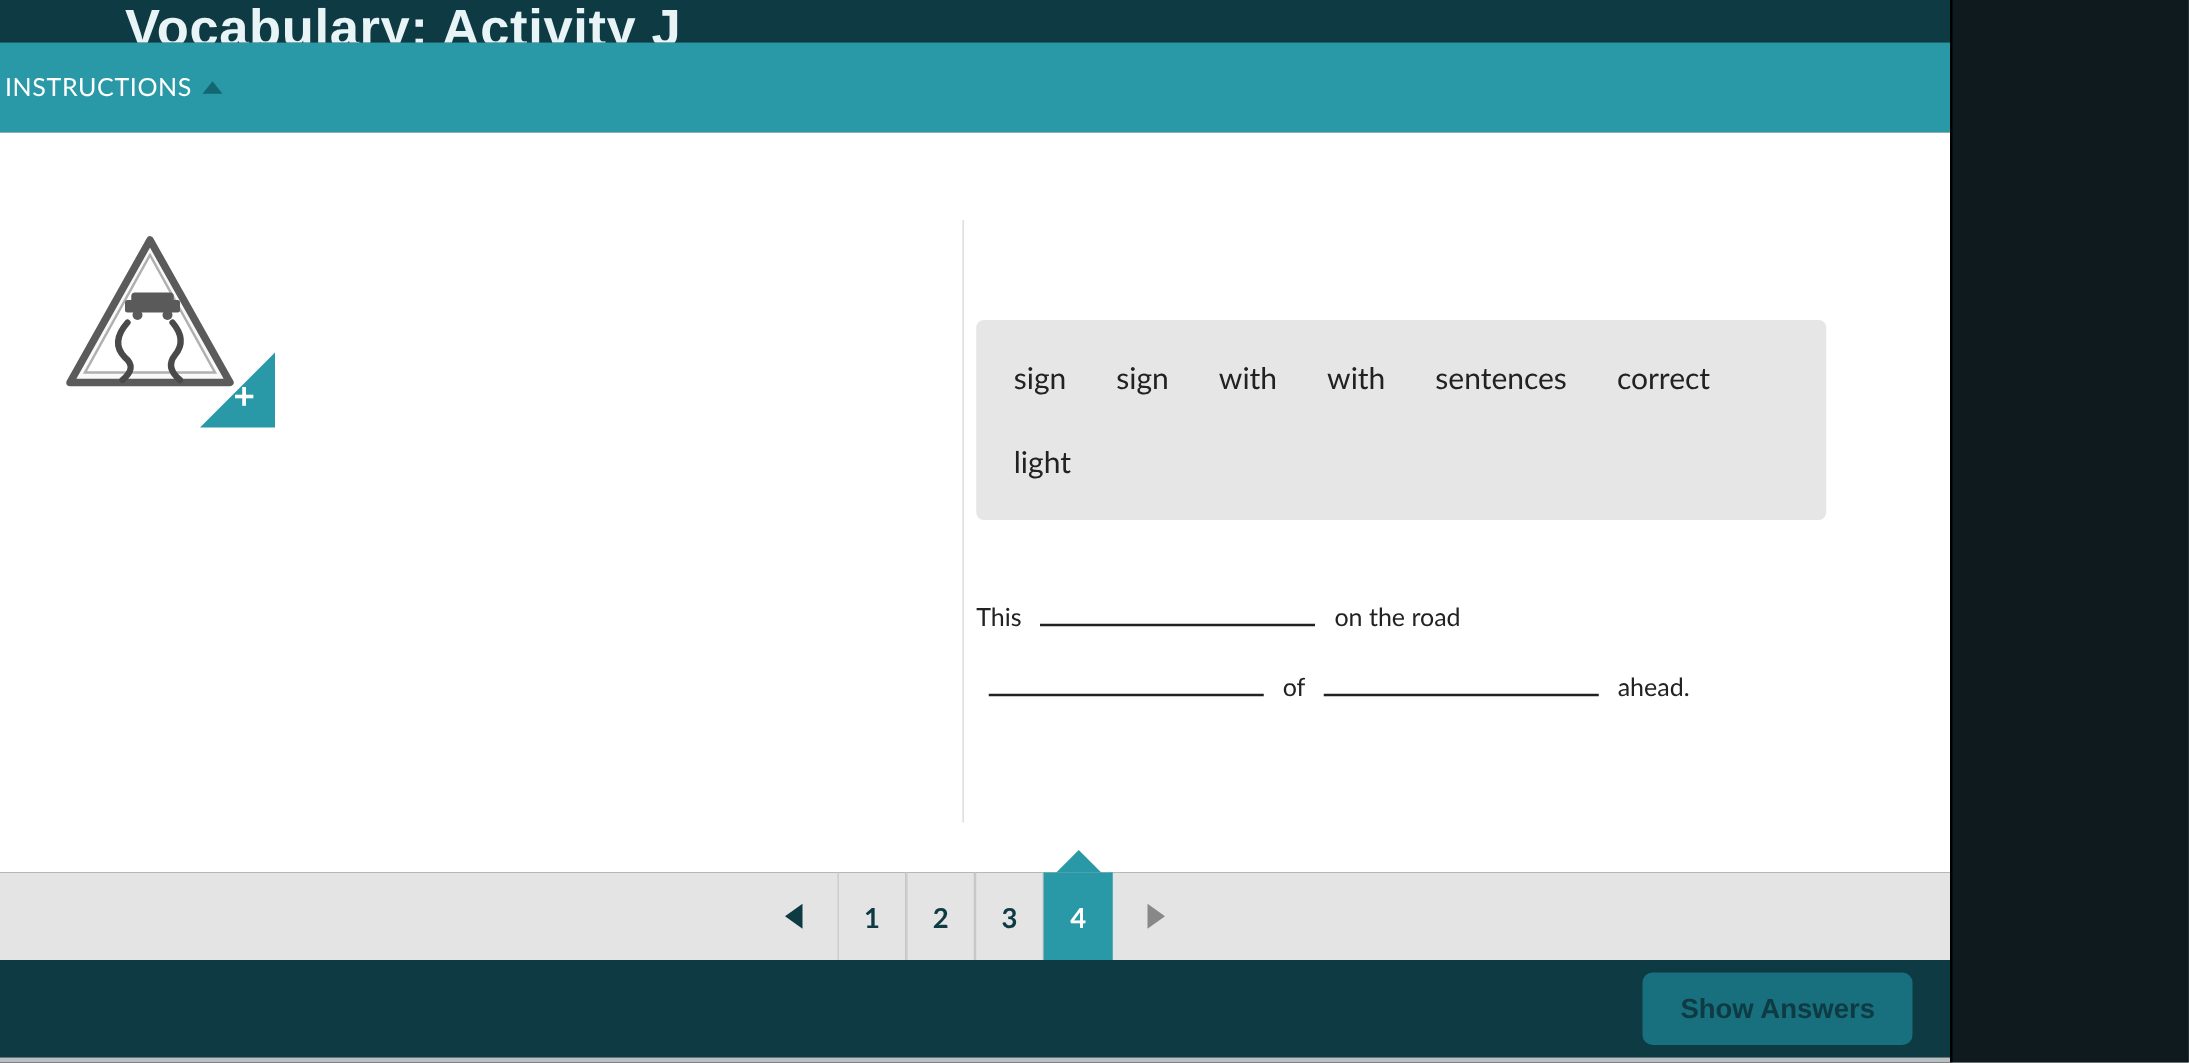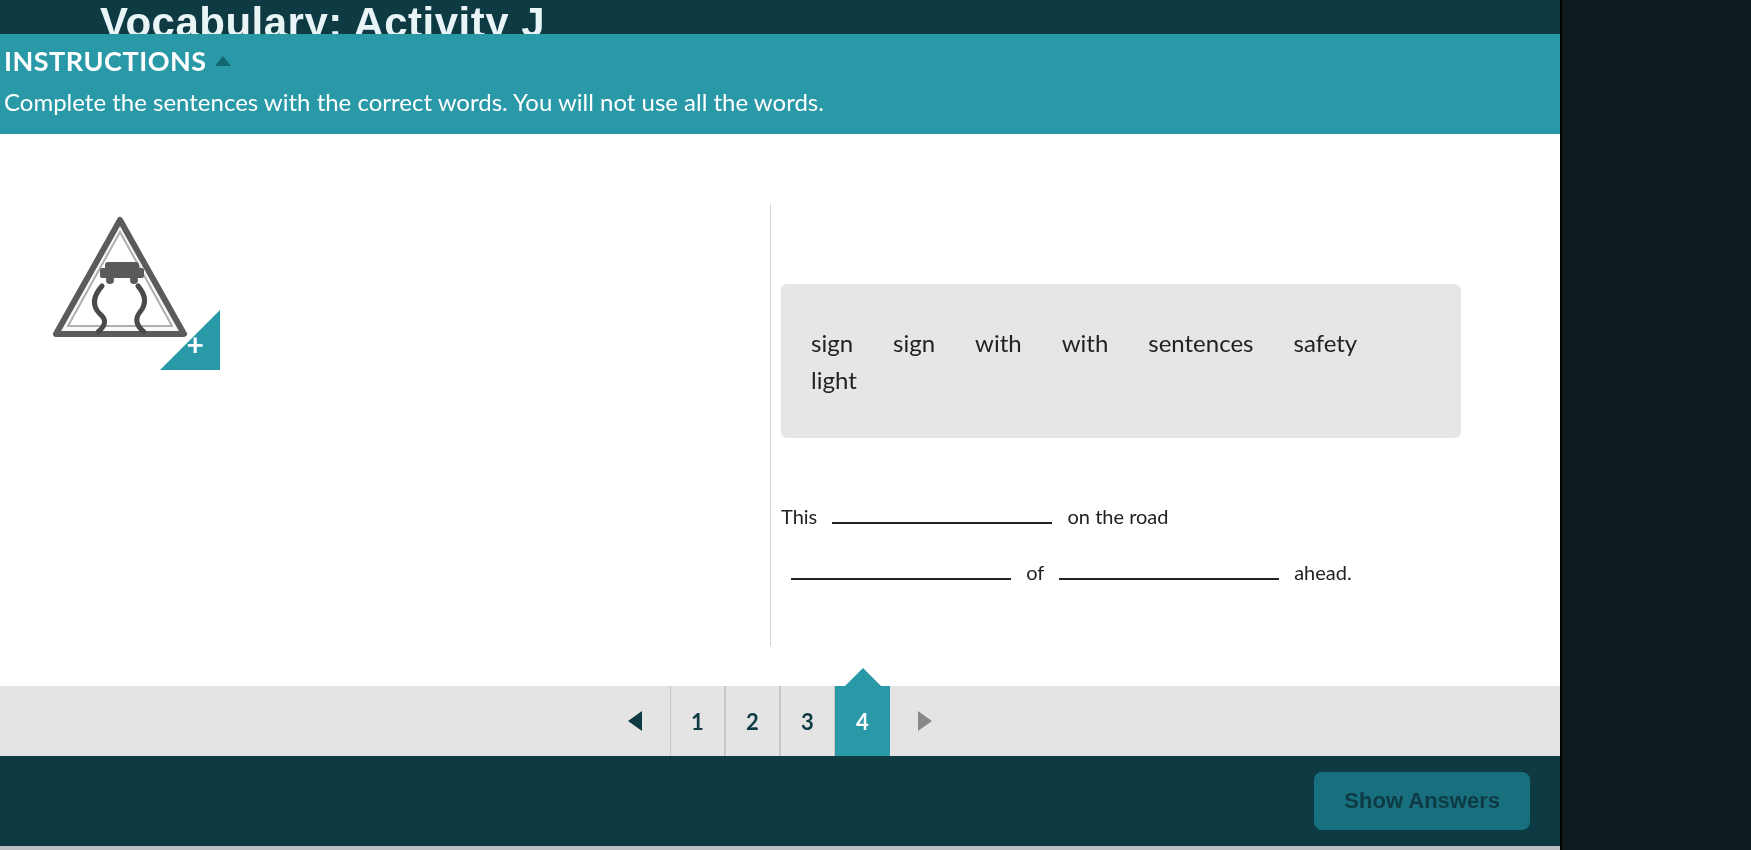--- a/index.html
+++ b/index.html
@@ -44,27 +44,27 @@
       transform: translateY(6px);
     }
     .title-bar .title-text::before { content: ""; }
 
     .instructions {
       background: #2a99a7;
       color: #fff;
       padding: 0 4px 18px 4px;
     }
     .inst-header {
-      font-weight: 700;
-      font-size: 27px;
+      font-weight: 400;
+      font-size: 20px;
       letter-spacing: 0.5px;
       display: flex;
       align-items: center;
       gap: 8px;
-      padding: 10px 0 6px 0;
+      padding: 24px 0 6px 0;
     }
     .caret-up {
       width: 0; height: 0;
       border-left: 8px solid transparent;
       border-right: 8px solid transparent;
       border-bottom: 10px solid #126773;
     }
     .inst-body {
       font-size: 24px;
       font-weight: 400;
@@ -114,24 +114,24 @@
       bottom: 2px;
       color: #fff;
       font-size: 30px;
       font-weight: 700;
       pointer-events: none;
     }
 
     .word-bank {
       background: #e6e6e6;
       border-radius: 6px;
-      padding: 44px 30px;
+      padding: 32px 30px;
       display: flex;
       flex-wrap: wrap;
-      gap: 8px 40px;
+      gap: 38px 40px;
       font-size: 24px;
       color: #222;
       max-width: 680px;
     }
     .word-bank span { cursor: grab; }
 
     .sentence {
       margin-top: 50px;
       font-size: 20px;
       color: #222;
@@ -207,21 +207,21 @@
     }
     .tri-right {
       width: 0; height: 0;
       border-top: 10px solid transparent;
       border-bottom: 10px solid transparent;
       border-left: 14px solid currentColor;
     }
 
     .footer {
       background: #0e3a44;
-      height: 90px;
+      height: 78px;
       display: flex;
       justify-content: flex-end;
       align-items: center;
       padding: 0 30px;
       gap: 20px;
     }
     .btn {
       border-radius: 8px;
       padding: 16px 30px;
       font-size: 22px;
@@ -249,21 +249,20 @@
 
   <div class="title-bar">
     <div class="title-text">Vocabulary: Activity J</div>
   </div>
 
   <div class="instructions">
     <div class="inst-header">
       <span>INSTRUCTIONS</span>
       <span class="caret-up"></span>
     </div>
-    <div class="inst-body">Complete the sentences with the correct words. You will not use all the words.</div>
   </div>
 
   <div class="workarea">
     <div class="left-pane">
       <div class="image-holder">
         <div class="tri-sign">
           <svg viewBox="0 0 140 130">
             <polygon points="70,6 134,120 6,120" fill="#f9f9f9" stroke="#5b5b5b" stroke-width="6" stroke-linejoin="round"></polygon>
             <polygon points="70,18 122,112 18,112" fill="#ffffff" stroke="#b0b0b0" stroke-width="2"></polygon>
             <g fill="#5a5a5a">
@@ -282,21 +281,21 @@
       </div>
     </div>
 
     <div class="right-pane">
       <div class="word-bank">
         <span>sign</span>
         <span>sign</span>
         <span>with</span>
         <span>with</span>
         <span>sentences</span>
-        <span>safety</span>
+        <span>correct</span>
         <span>light</span>
       </div>
 
       <div class="sentence">
         <span>This</span>
         <span class="blank"></span>
         <span>on the road</span>
         <br>
         <span class="blank"></span>
         <span>of</span>

